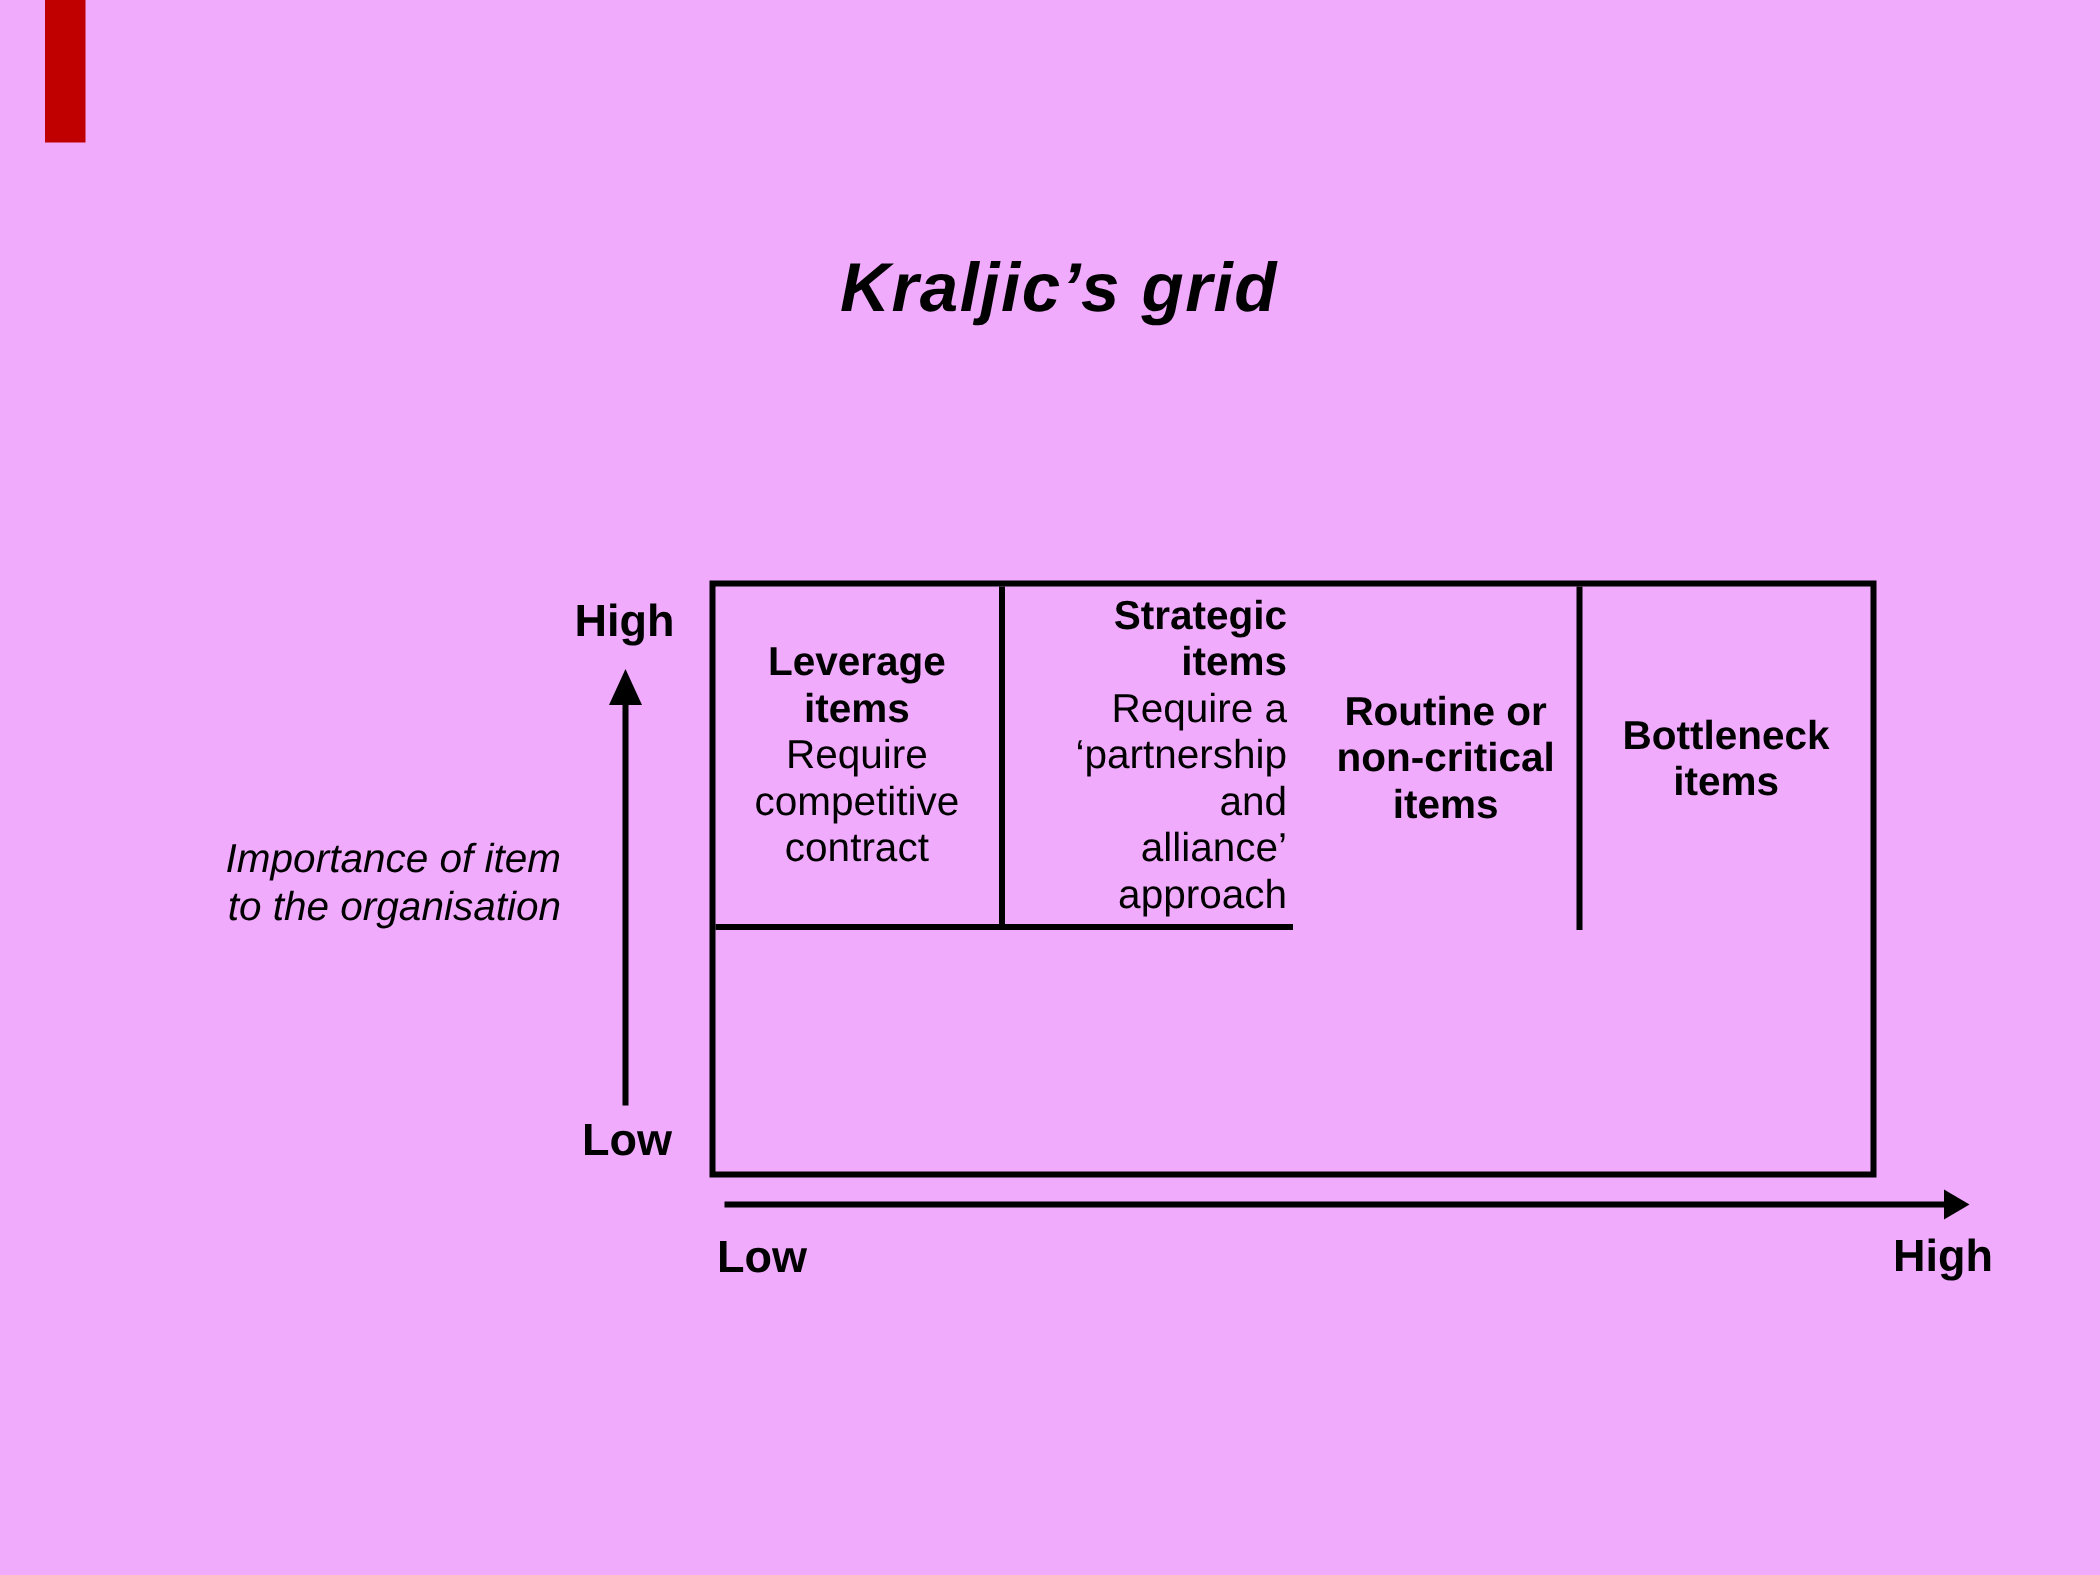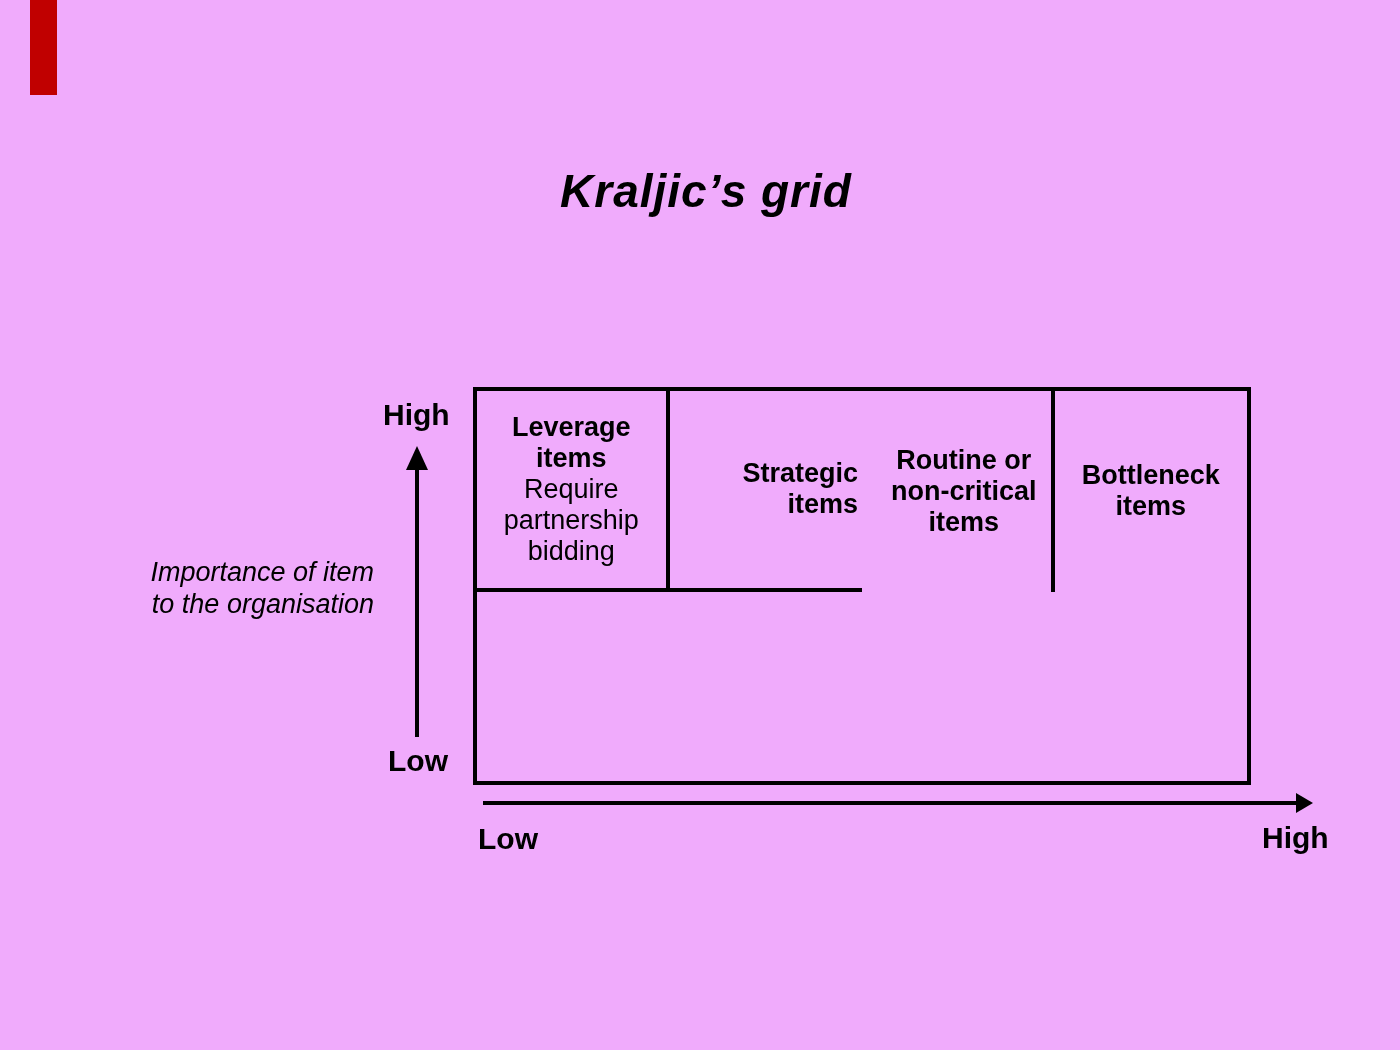--- a/index.html
+++ b/index.html
@@ -144,24 +144,26 @@
   <div class="y-high">High</div>
   <div class="y-arrow-head"></div>
   <div class="y-arrow-shaft"></div>
   <div class="y-low">Low</div>
   <div class="y-caption pre">Importance of item
 to the organisation</div>
 
   <div class="matrix">
     <div class="cell cell-tl">
       <div class="cell-title pre">Leverage items</div>
-      <div class="cell-sub pre">Require partnership bidding</div>
+      <div class="cell-sub pre">Require competitive contract</div>
     </div>
     <div class="cell cell-tr">
       <div class="cell-title pre">Strategic items</div>
+      <div class="cell-sub pre">Require a ‘partnership and
+alliance’ approach</div>
     </div>
     <div class="cell cell-bl">
       <div class="cell-title pre">Routine or
 non-critical items</div>
     </div>
     <div class="cell cell-br">
       <div class="cell-title pre">Bottleneck items</div>
     </div>
   </div>
 

